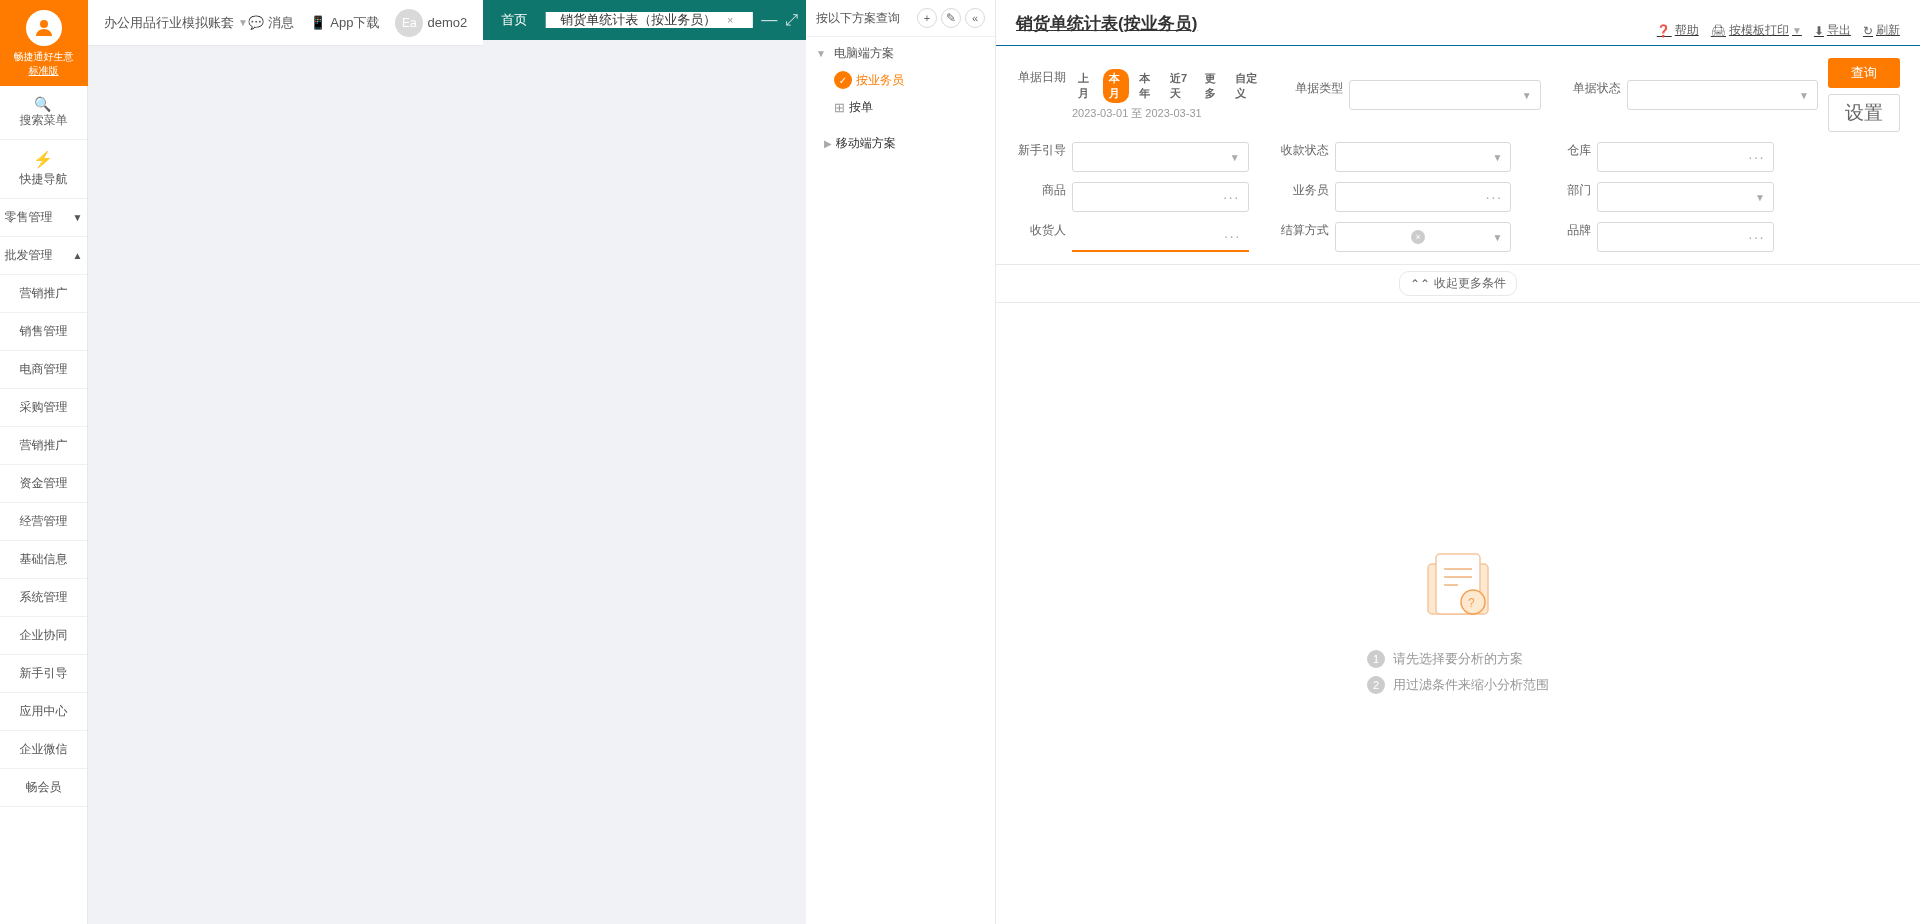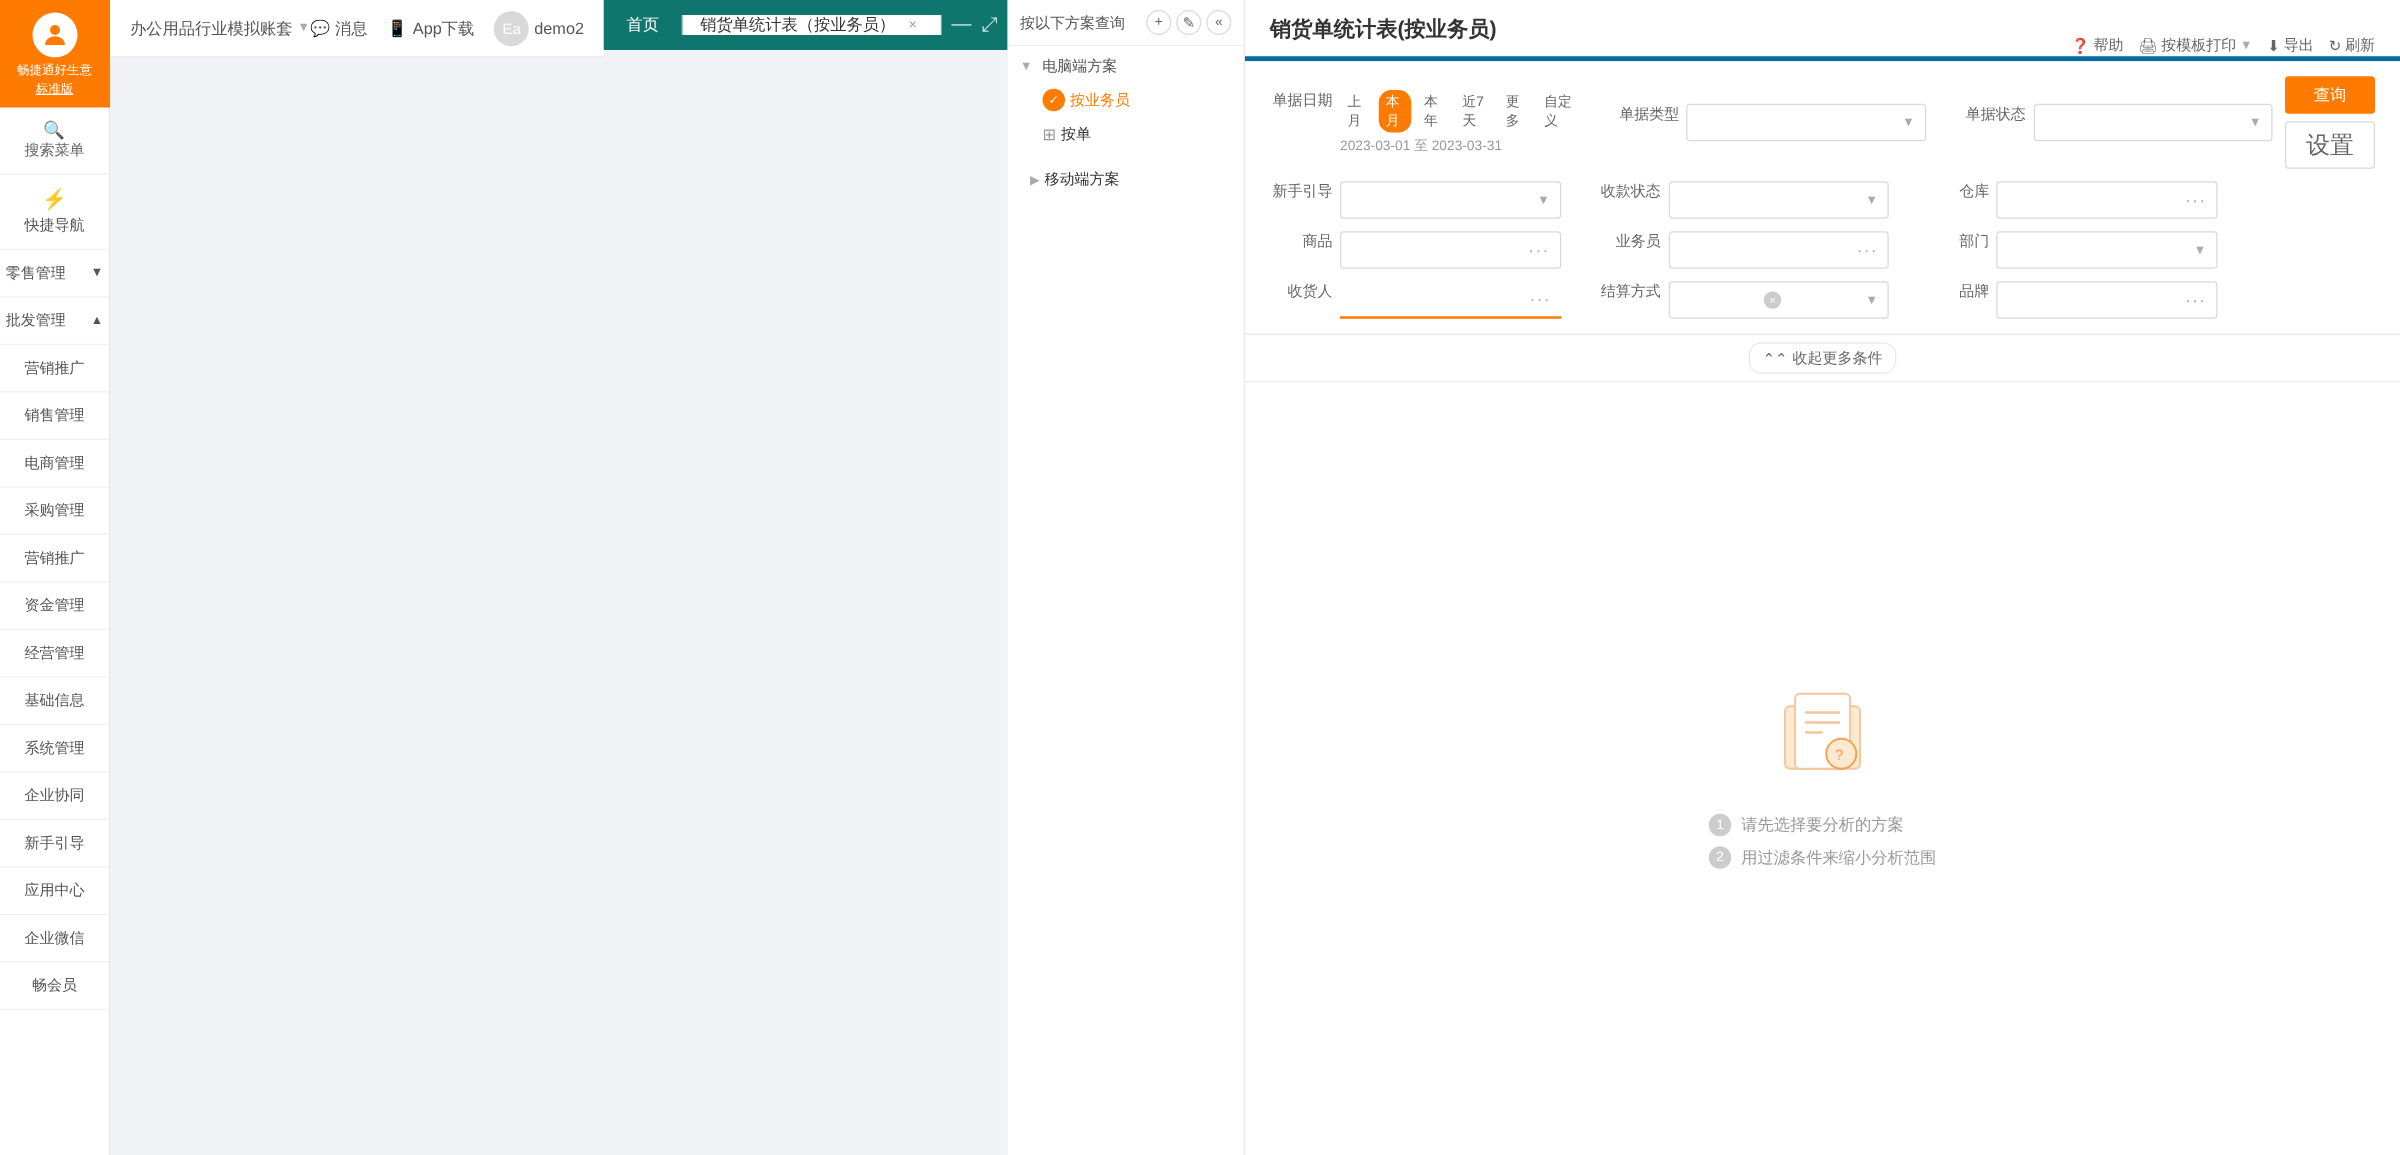--- a/index.html
+++ b/index.html
@@ -272,25 +272,26 @@
       flex: 1;
       display: flex;
       flex-direction: column;
       overflow: hidden;
     }
 
     
     .page-header {
       background: #fff;
       padding: 12px 20px 0;
-      border-bottom: 4px solid #0369a1;
-      display: flex;
-      align-items: flex-end;
+      border-bottom: 1px solid #0369a1;
+      display: flex;
+      align-items: center;
       justify-content: space-between;
       flex-shrink: 0;
+      text-decoration: underline;
     }
     .page-title {
       font-size: 17px;
       font-weight: 600;
       color: #333;
       padding-bottom: 10px;
     }
     .page-header-actions {
       display: flex;
       align-items: center;
@@ -354,20 +355,21 @@
     .filter-date-group {
       flex: 1;
       display: flex;
       flex-direction: column;
       gap: 3px;
     }
     .filter-date-tabs {
       display: flex;
       align-items: center;
       gap: 4px;
+      font-weight: bold;
     }
     .filter-date-tab {
       padding: 2px 6px;
       font-size: 11px;
       color: #666;
       cursor: pointer;
       border-radius: 2px;
     }
     .filter-date-tab.active {
       background: #ff7b00;

